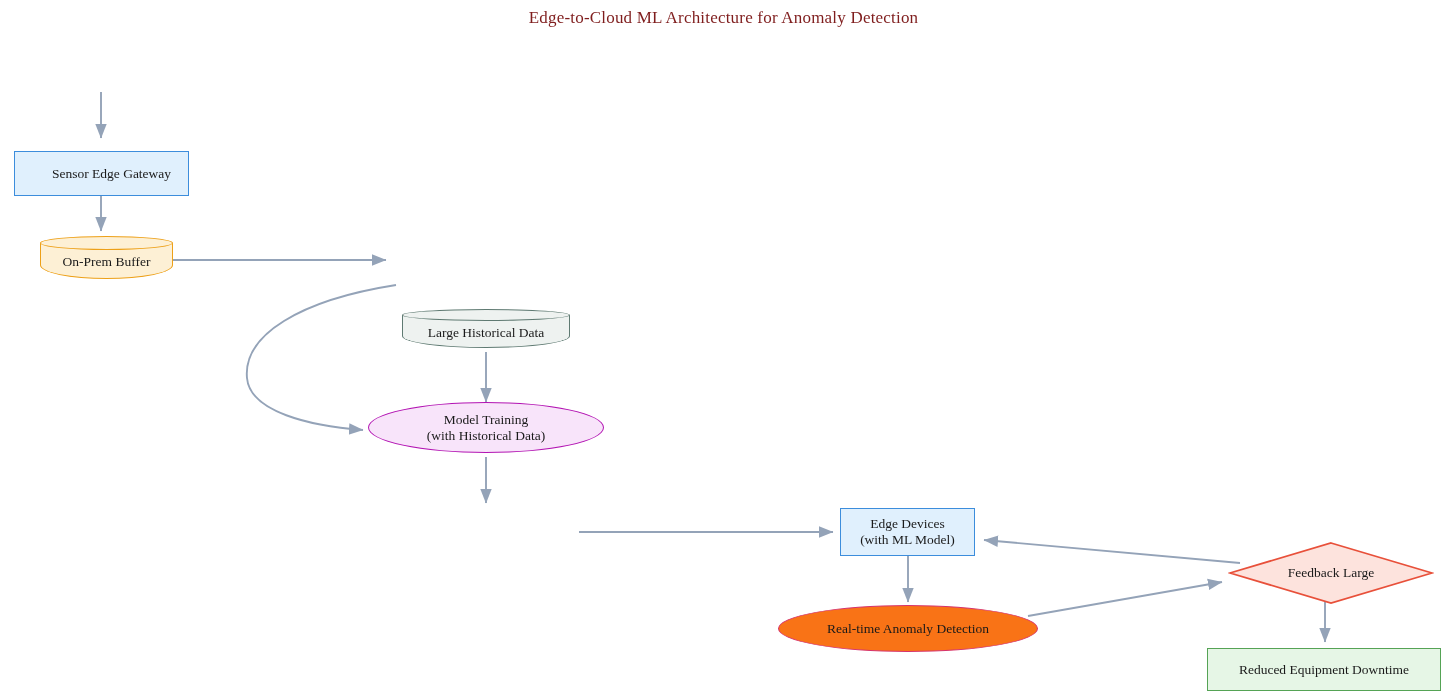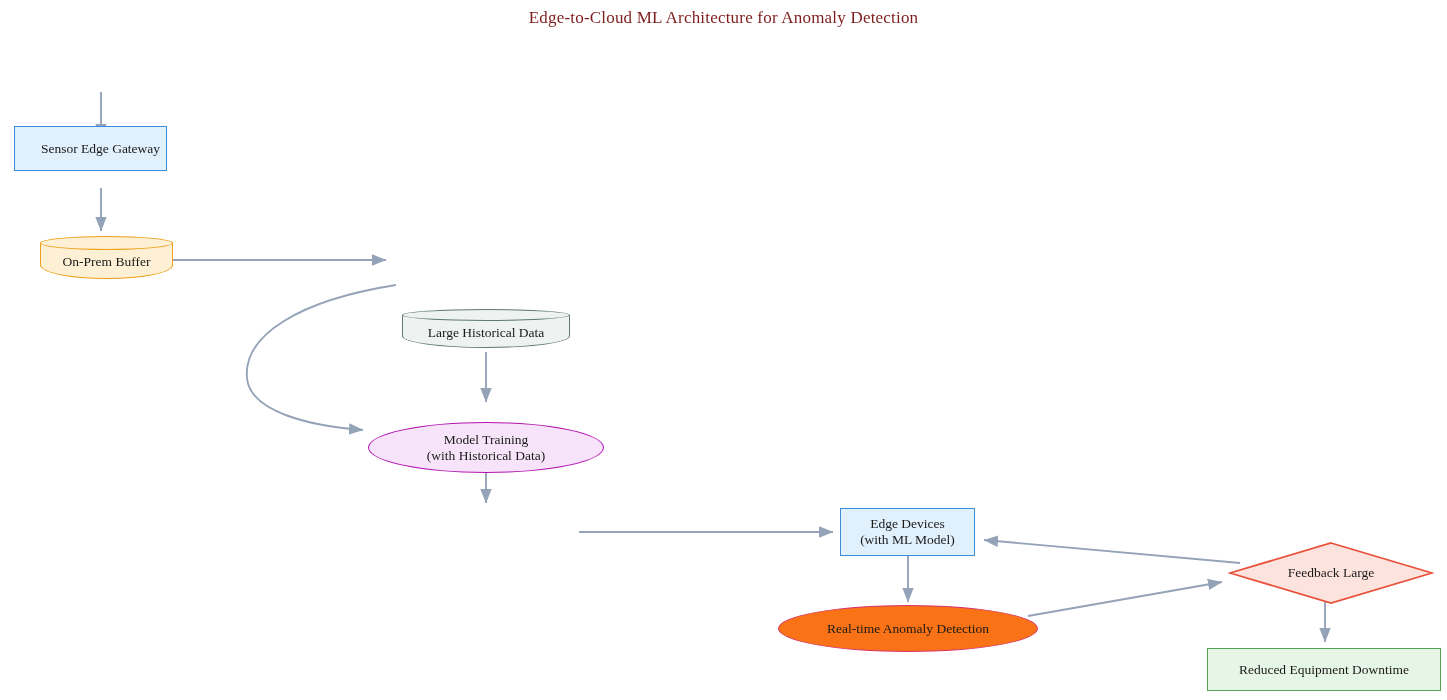--- a/index.html
+++ b/index.html
@@ -152,38 +152,38 @@
     <path d="M908,556 L908,602" stroke="#94a3b8" stroke-width="1.9" fill="none" marker-end="url(#arrow)"></path>
 
     <path d="M1028,616 L1222,582" stroke="#94a3b8" stroke-width="1.9" fill="none" marker-end="url(#arrow)"></path>
 
     <path d="M1240,563 L984,540" stroke="#94a3b8" stroke-width="1.9" fill="none" marker-end="url(#arrow)"></path>
 
     <path d="M1325,600 L1325,642" stroke="#94a3b8" stroke-width="1.9" fill="none" marker-end="url(#arrow)"></path>
   </svg>
 
 
-  <div class="node rect-blue" style="left:14px; top:126px; width:153px; height:45px;padding-left:20px;">
+  <div class="node rect-blue" style="left:14px; top:151px; width:175px; height:45px;padding-left:20px;">
     <span>Sensor Edge Gateway</span>
   </div>
 
   <div class="cyl" style="left:40px; top:236px; width:133px; height:48px;">
     <div class="cyl-body" style="top:7px; height:36px; background:#fdf0d5; border-left:1.6px solid #eda018; border-right:1.6px solid #eda018; border-bottom:1.6px solid #eda018; border-bottom-left-radius:50% 14px; border-bottom-right-radius:50% 14px;"></div>
     <div class="cyl-top" style="top:0px; height:14px; background:#fdf0d5; border:1.6px solid #eda018;"></div>
     <div class="cyl-label" style="top:4px;">On-Prem Buffer</div>
   </div>
 
 
   <div class="cyl" style="left:402px; top:309px; width:168px; height:43px;">
     <div class="cyl-body" style="top:6px; height:33px; background:#eef2f0; border-left:1.4px solid #5f7a72; border-right:1.4px solid #5f7a72; border-bottom:1.4px solid #5f7a72; border-bottom-left-radius:50% 12px; border-bottom-right-radius:50% 12px;"></div>
     <div class="cyl-top" style="top:0px; height:12px; background:#eef2f0; border:1.4px solid #5f7a72;"></div>
     <div class="cyl-label" style="top:4px;">Large Historical Data</div>
   </div>
 
-  <div class="ellipse" style="left:368px; top:422px; width:236px; height:51px; background:#f8e4fa; border:1.7px solid #b315b3;">
+  <div class="ellipse" style="left:368px; top:402px; width:236px; height:51px; background:#f8e4fa; border:1.7px solid #b315b3;">
     <span>Model Training
 (with Historical Data)</span>
   </div>
 
 
   <div class="node rect-blue" style="left:840px; top:508px; width:135px; height:48px;">
     <span>Edge Devices
 (with ML Model)</span>
   </div>
 

